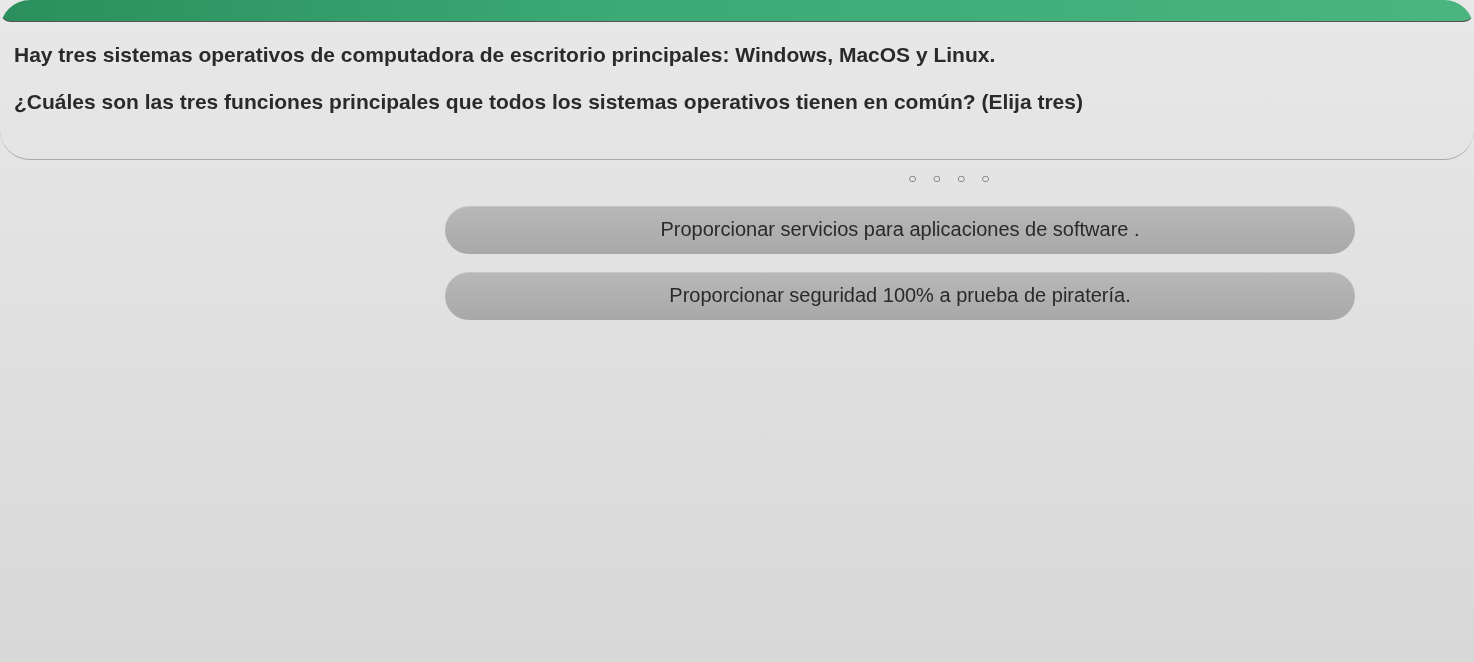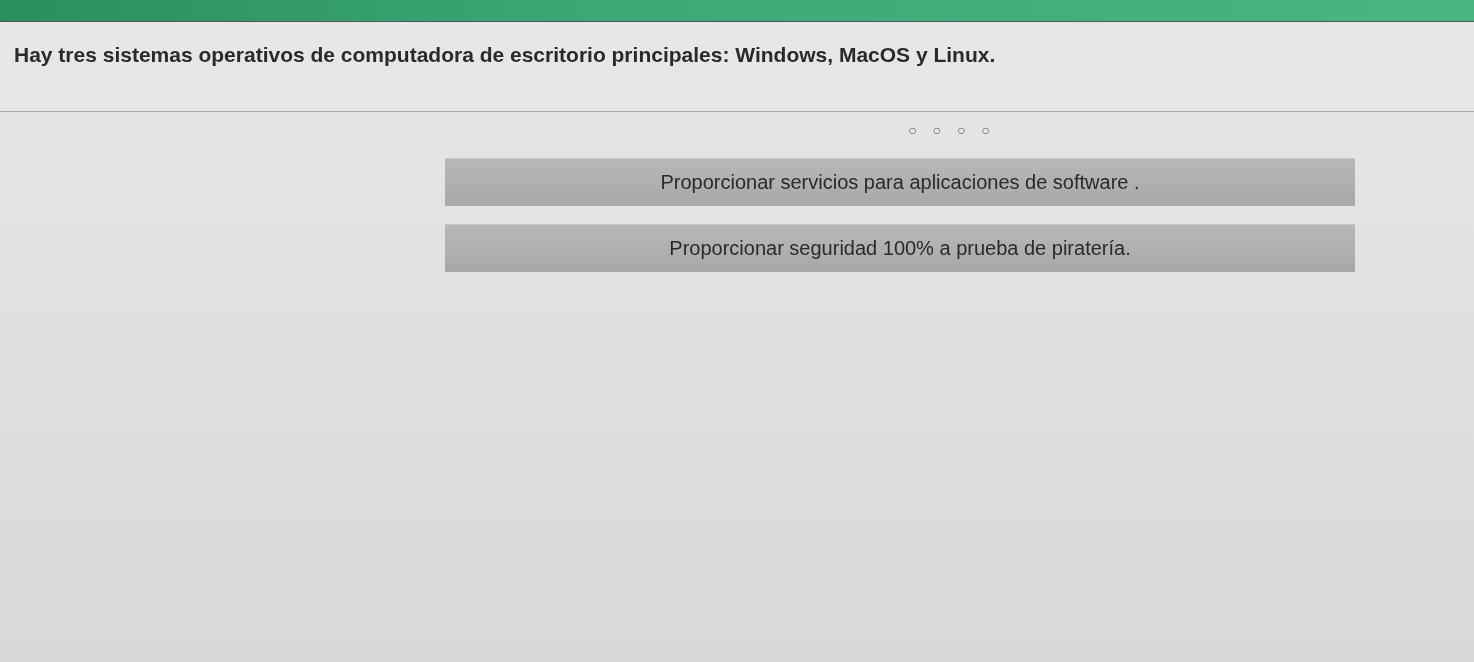--- a/index.html
+++ b/index.html
@@ -1,18 +1,19 @@
 <!DOCTYPE html>
 <html><head>
   <meta charset="utf-8">
   <style>
     * {
       margin: 0;
       padding: 0;
       box-sizing: border-box;
+      border-radius: 30px;
     }
     
     body {
       font-family: Arial, Helvetica, sans-serif;
       background: linear-gradient(to bottom, #e8e8e8 0%, #d8d8d8 100%);
       width: 1474px;
       height: 662px;
       overflow: hidden;
     }
     
@@ -70,20 +71,21 @@
       box-shadow: inset 0 1px 0 rgba(255,255,255,0.2);
     }
   </style>
 </head>
 <body>
 
 <div class="top-bar"></div>
 
 <div class="question-section">
   <div class="question-line">Hay tres sistemas operativos de computadora de escritorio principales: Windows, MacOS y Linux.</div>
+  <div class="question-line">¿Cuáles son las tres funciones principales que todos los sistemas operativos tienen en común? (Elija tres)</div>
 </div>
 
 <div class="drop-zone-indicator">○ ○ ○ ○</div>
 
 <div class="answers-container">
   <div class="answer-option">Proporcionar servicios para aplicaciones de software .</div>
   <div class="answer-option">Proporcionar seguridad 100% a prueba de piratería.</div>
 </div>
 
 </body></html>

